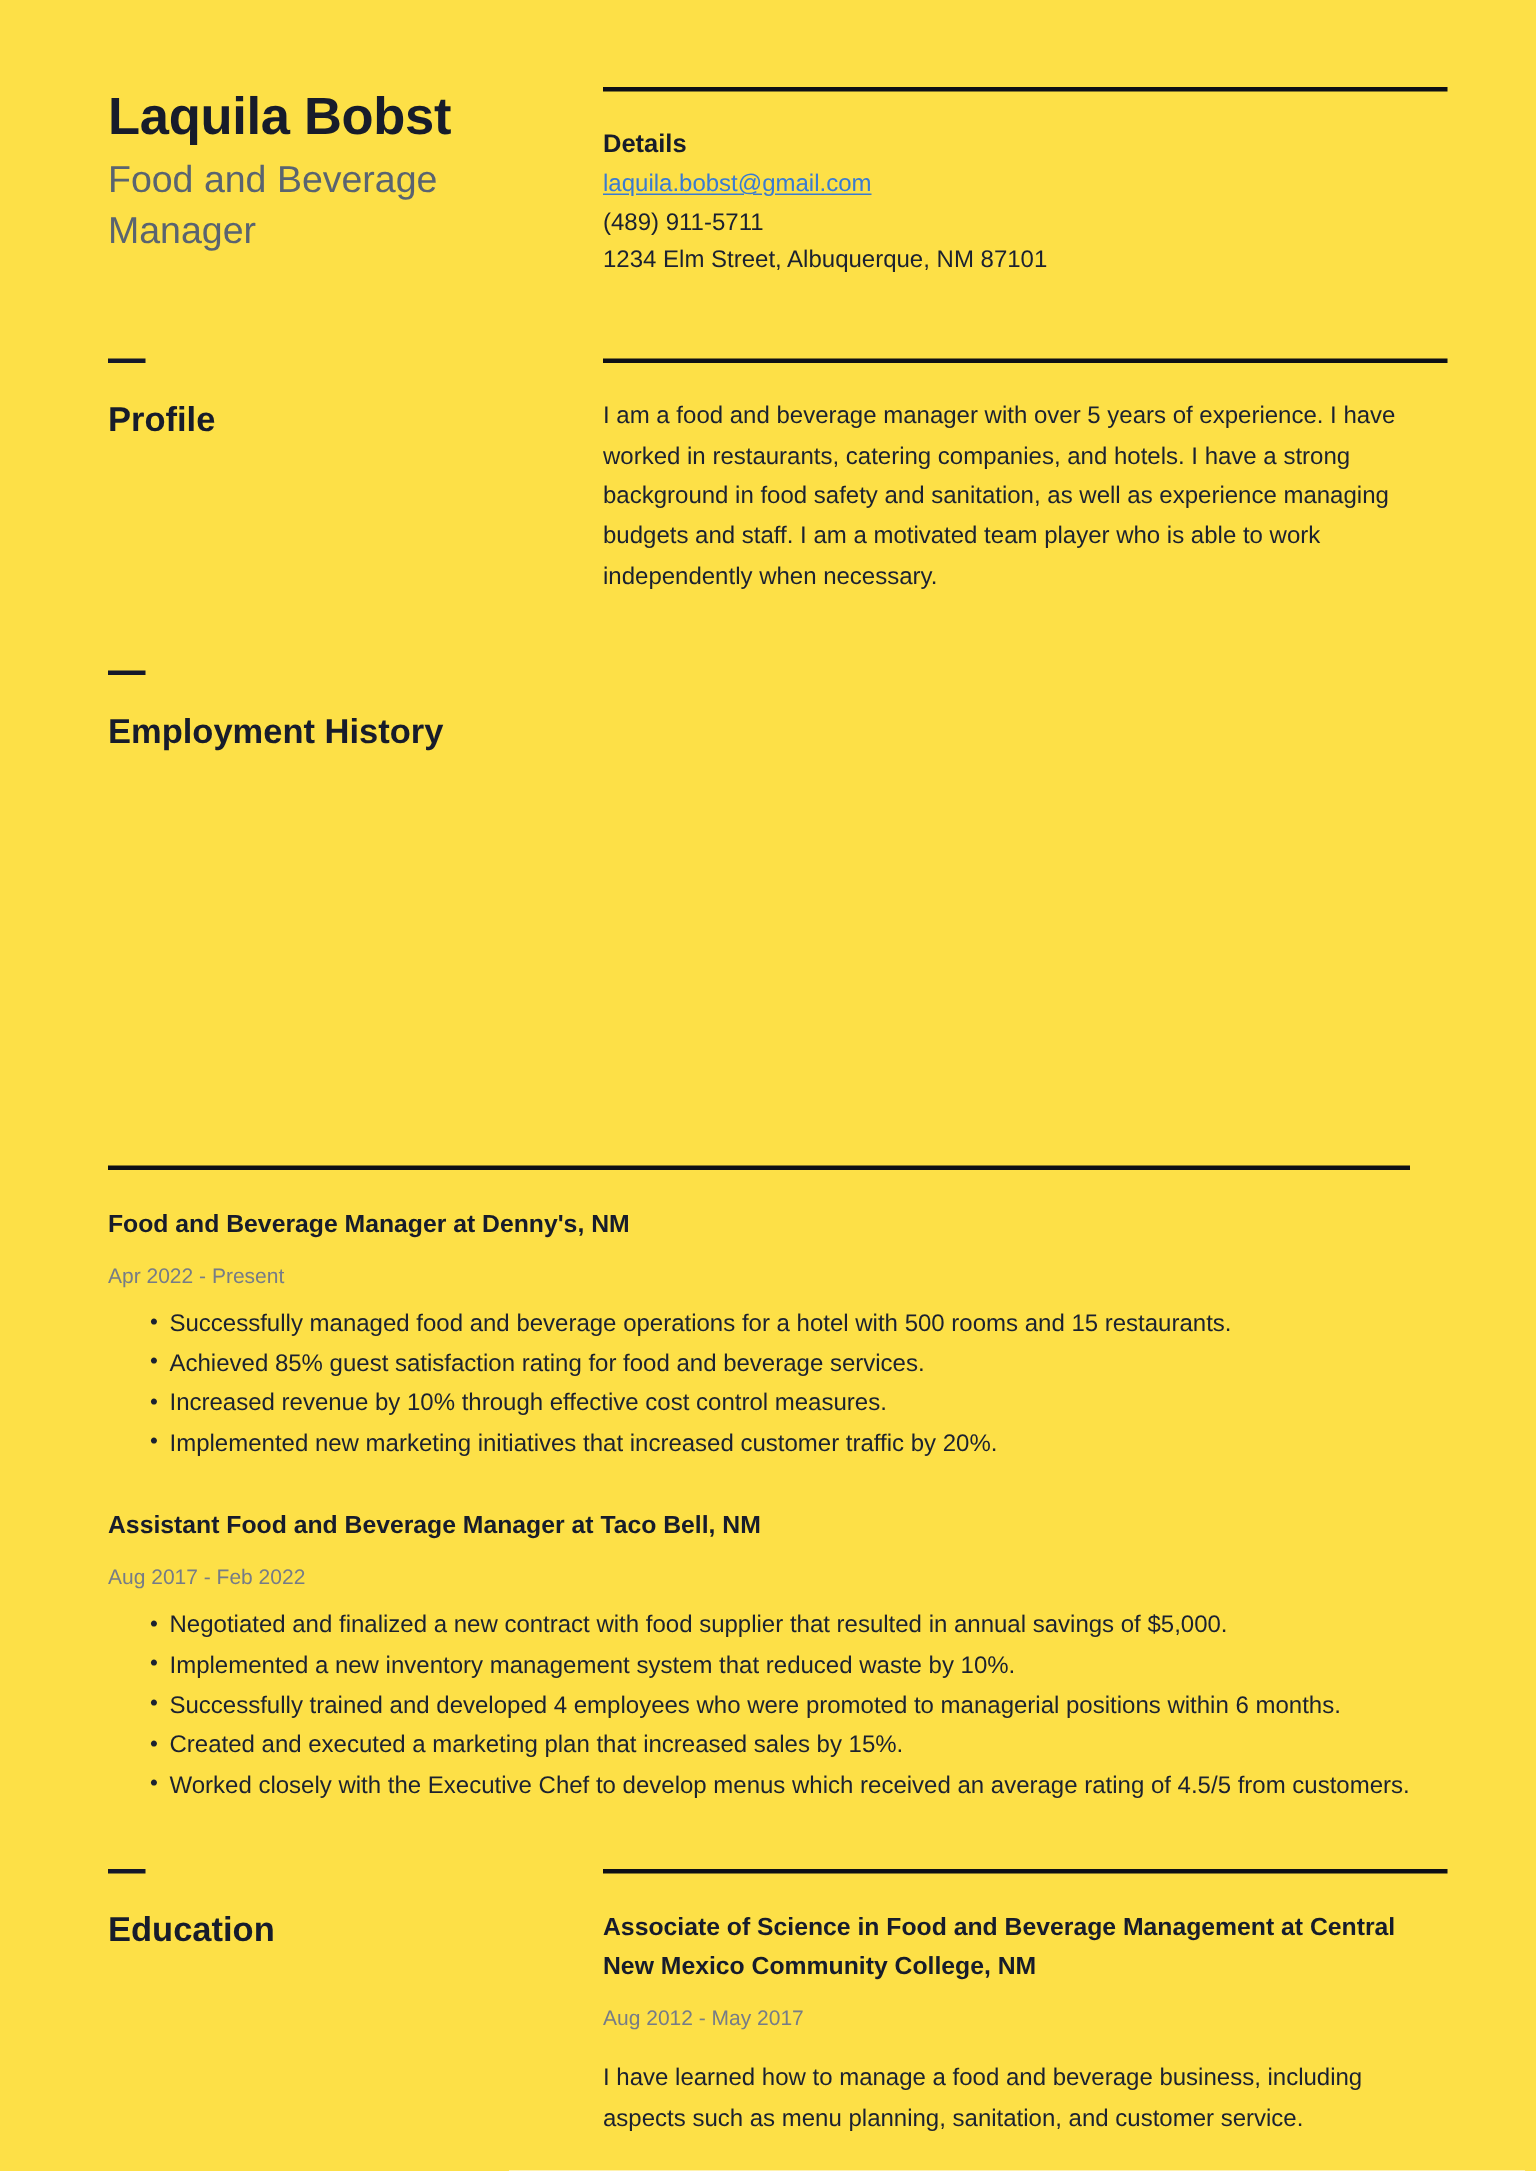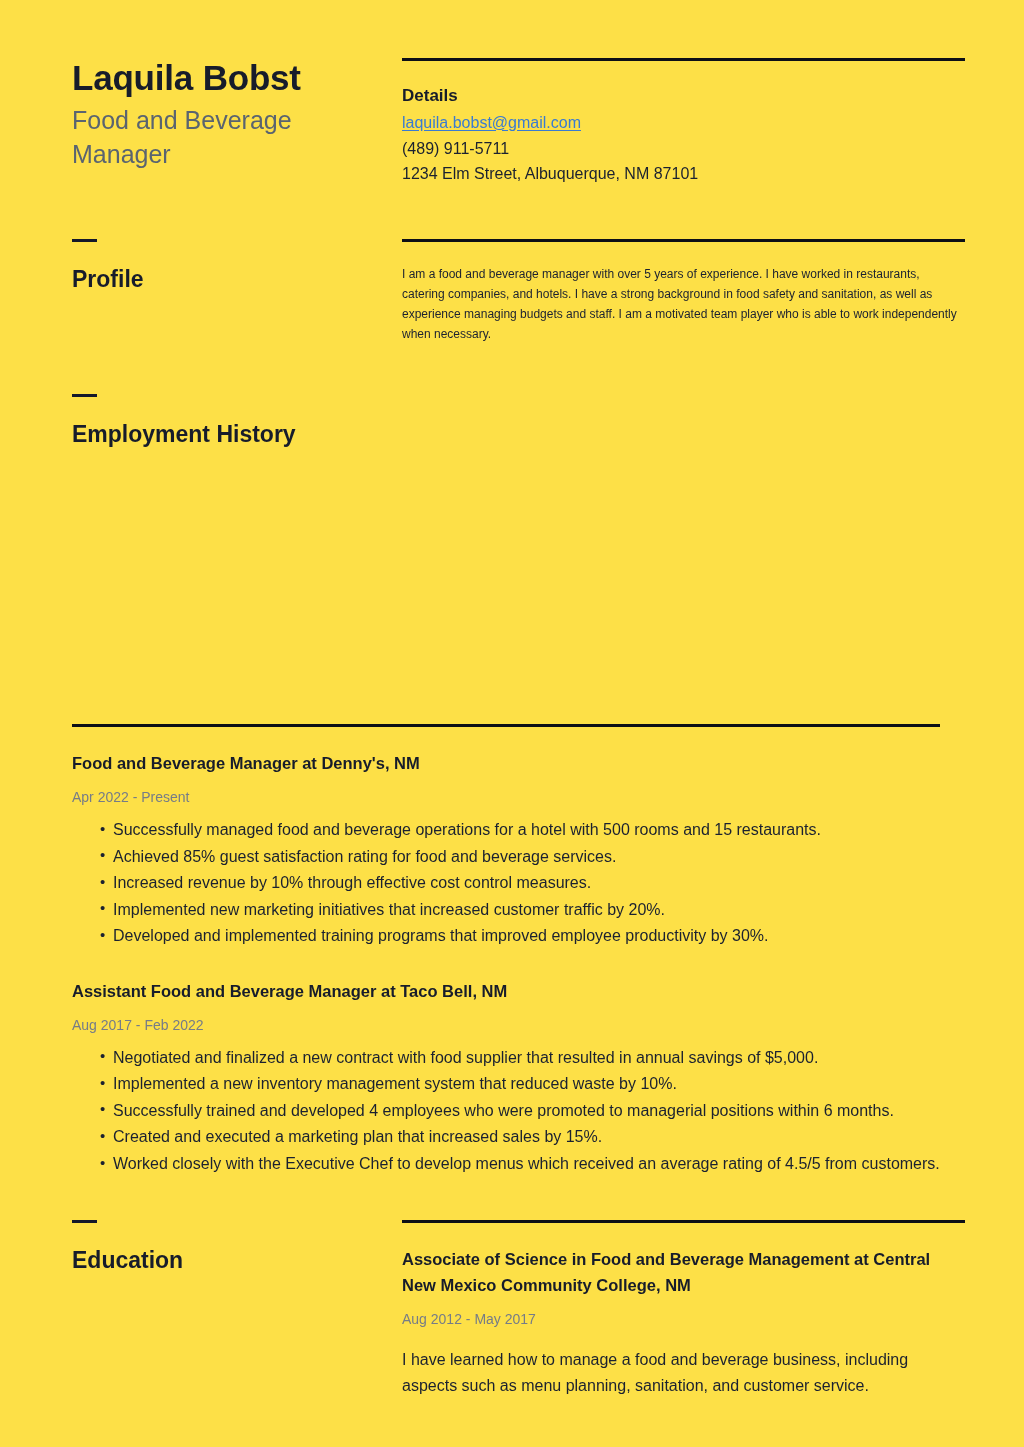--- a/index.html
+++ b/index.html
@@ -103,21 +103,21 @@
     color: #3a7bd2;
     text-decoration: underline;
     text-underline-offset: 2px;
     font-size: 16px;
     line-height: 1.62;
     display: inline-block;
   }
 
   
   .body-text {
-    font-size: 12px;
+    font-size: 16px;
     line-height: 1.66;
     color: #1b2130;
   }
 
   
   .entry { margin-bottom: 0; }
   .entry + .entry { margin-top: 28px; }
 
   .entry-title {
     font-size: 16.5px;
@@ -209,21 +209,20 @@
       <div class="rule"></div>
 
       <div class="entry">
         <div class="entry-title">Food and Beverage Manager at Denny's, NM</div>
         <div class="entry-date">Apr 2022 - Present</div>
         <ul class="bullets">
           <li>Successfully managed food and beverage operations for a hotel with 500 rooms and 15 restaurants.</li>
           <li>Achieved 85% guest satisfaction rating for food and beverage services.</li>
           <li>Increased revenue by 10% through effective cost control measures.</li>
           <li>Implemented new marketing initiatives that increased customer traffic by 20%.</li>
-          <li>Developed and implemented training programs that improved employee productivity by 30%.</li>
         </ul>
       </div>
 
       <div class="entry">
         <div class="entry-title">Assistant Food and Beverage Manager at Taco Bell, NM</div>
         <div class="entry-date">Aug 2017 - Feb 2022</div>
         <ul class="bullets">
           <li>Negotiated and finalized a new contract with food supplier that resulted in annual savings of $5,000.</li>
           <li>Implemented a new inventory management system that reduced waste by 10%.</li>
           <li>Successfully trained and developed 4 employees who were promoted to managerial positions within 6 months.</li>

